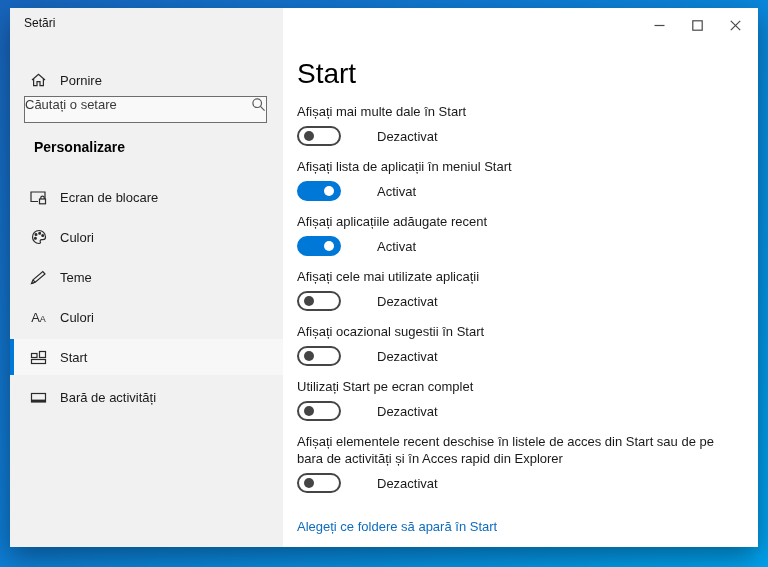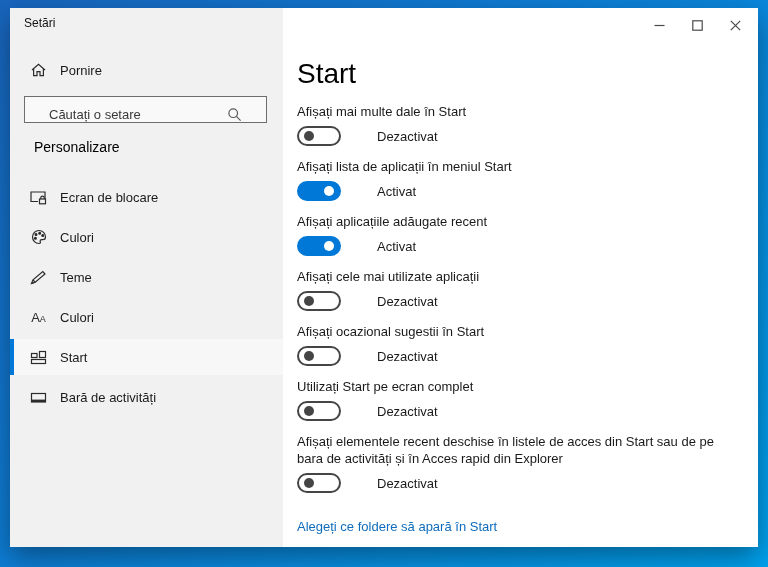--- a/index.html
+++ b/index.html
@@ -17,33 +17,33 @@
   }
   
   .sidebar {
     width:273px; height:100%; background:#f1f1f1; position:relative; flex:0 0 273px;
   }
   .win-title {
     position:absolute; left:14px; top:8px; font-size:12px; color:#111;
   }
   .home-row {
     position:absolute; left:0; top:44px; width:100%; height:36px;
-    display:flex; align-items:center; cursor:pointer;
+    display:flex; align-items:flex-end; cursor:pointer;
   }
   .home-row .icon { margin-left:20px; }
   .home-row .lbl { margin-left:13px; font-size:13px; }
   .search-box {
     position:absolute; left:14px; top:88px; width:243px; height:27px;
     background:#f9f9f9; border:1px solid #6e6e6e;
-    display:flex; align-items:flex-end; justify-content:space-between;
-    padding:0 24px; cursor:text;
+    display:flex; align-items:flex-start; justify-content:space-between;
+    padding:0 0; cursor:text;
   }
   .search-box .ph { font-size:13px; color:#3a3a3a; }
   .section-heading {
-    position:absolute; left:24px; top:131px; font-size:14px; font-weight:normal; color:#000;
+    position:absolute; left:24px; top:131px; font-size:14px; font-weight:bold; color:#000;
   }
   .nav { position:absolute; left:0; top:171px; width:100%; }
   .nav-item {
     position:relative; height:36px; margin-bottom:4px;
     display:flex; align-items:center; cursor:pointer;
   }
   .nav-item.selected { background:#f7f7f7; }
   .nav-item.selected::before {
     content:""; position:absolute; left:0; top:0; width:4px; height:36px; background:var(--accent,#0078d7);
   }

